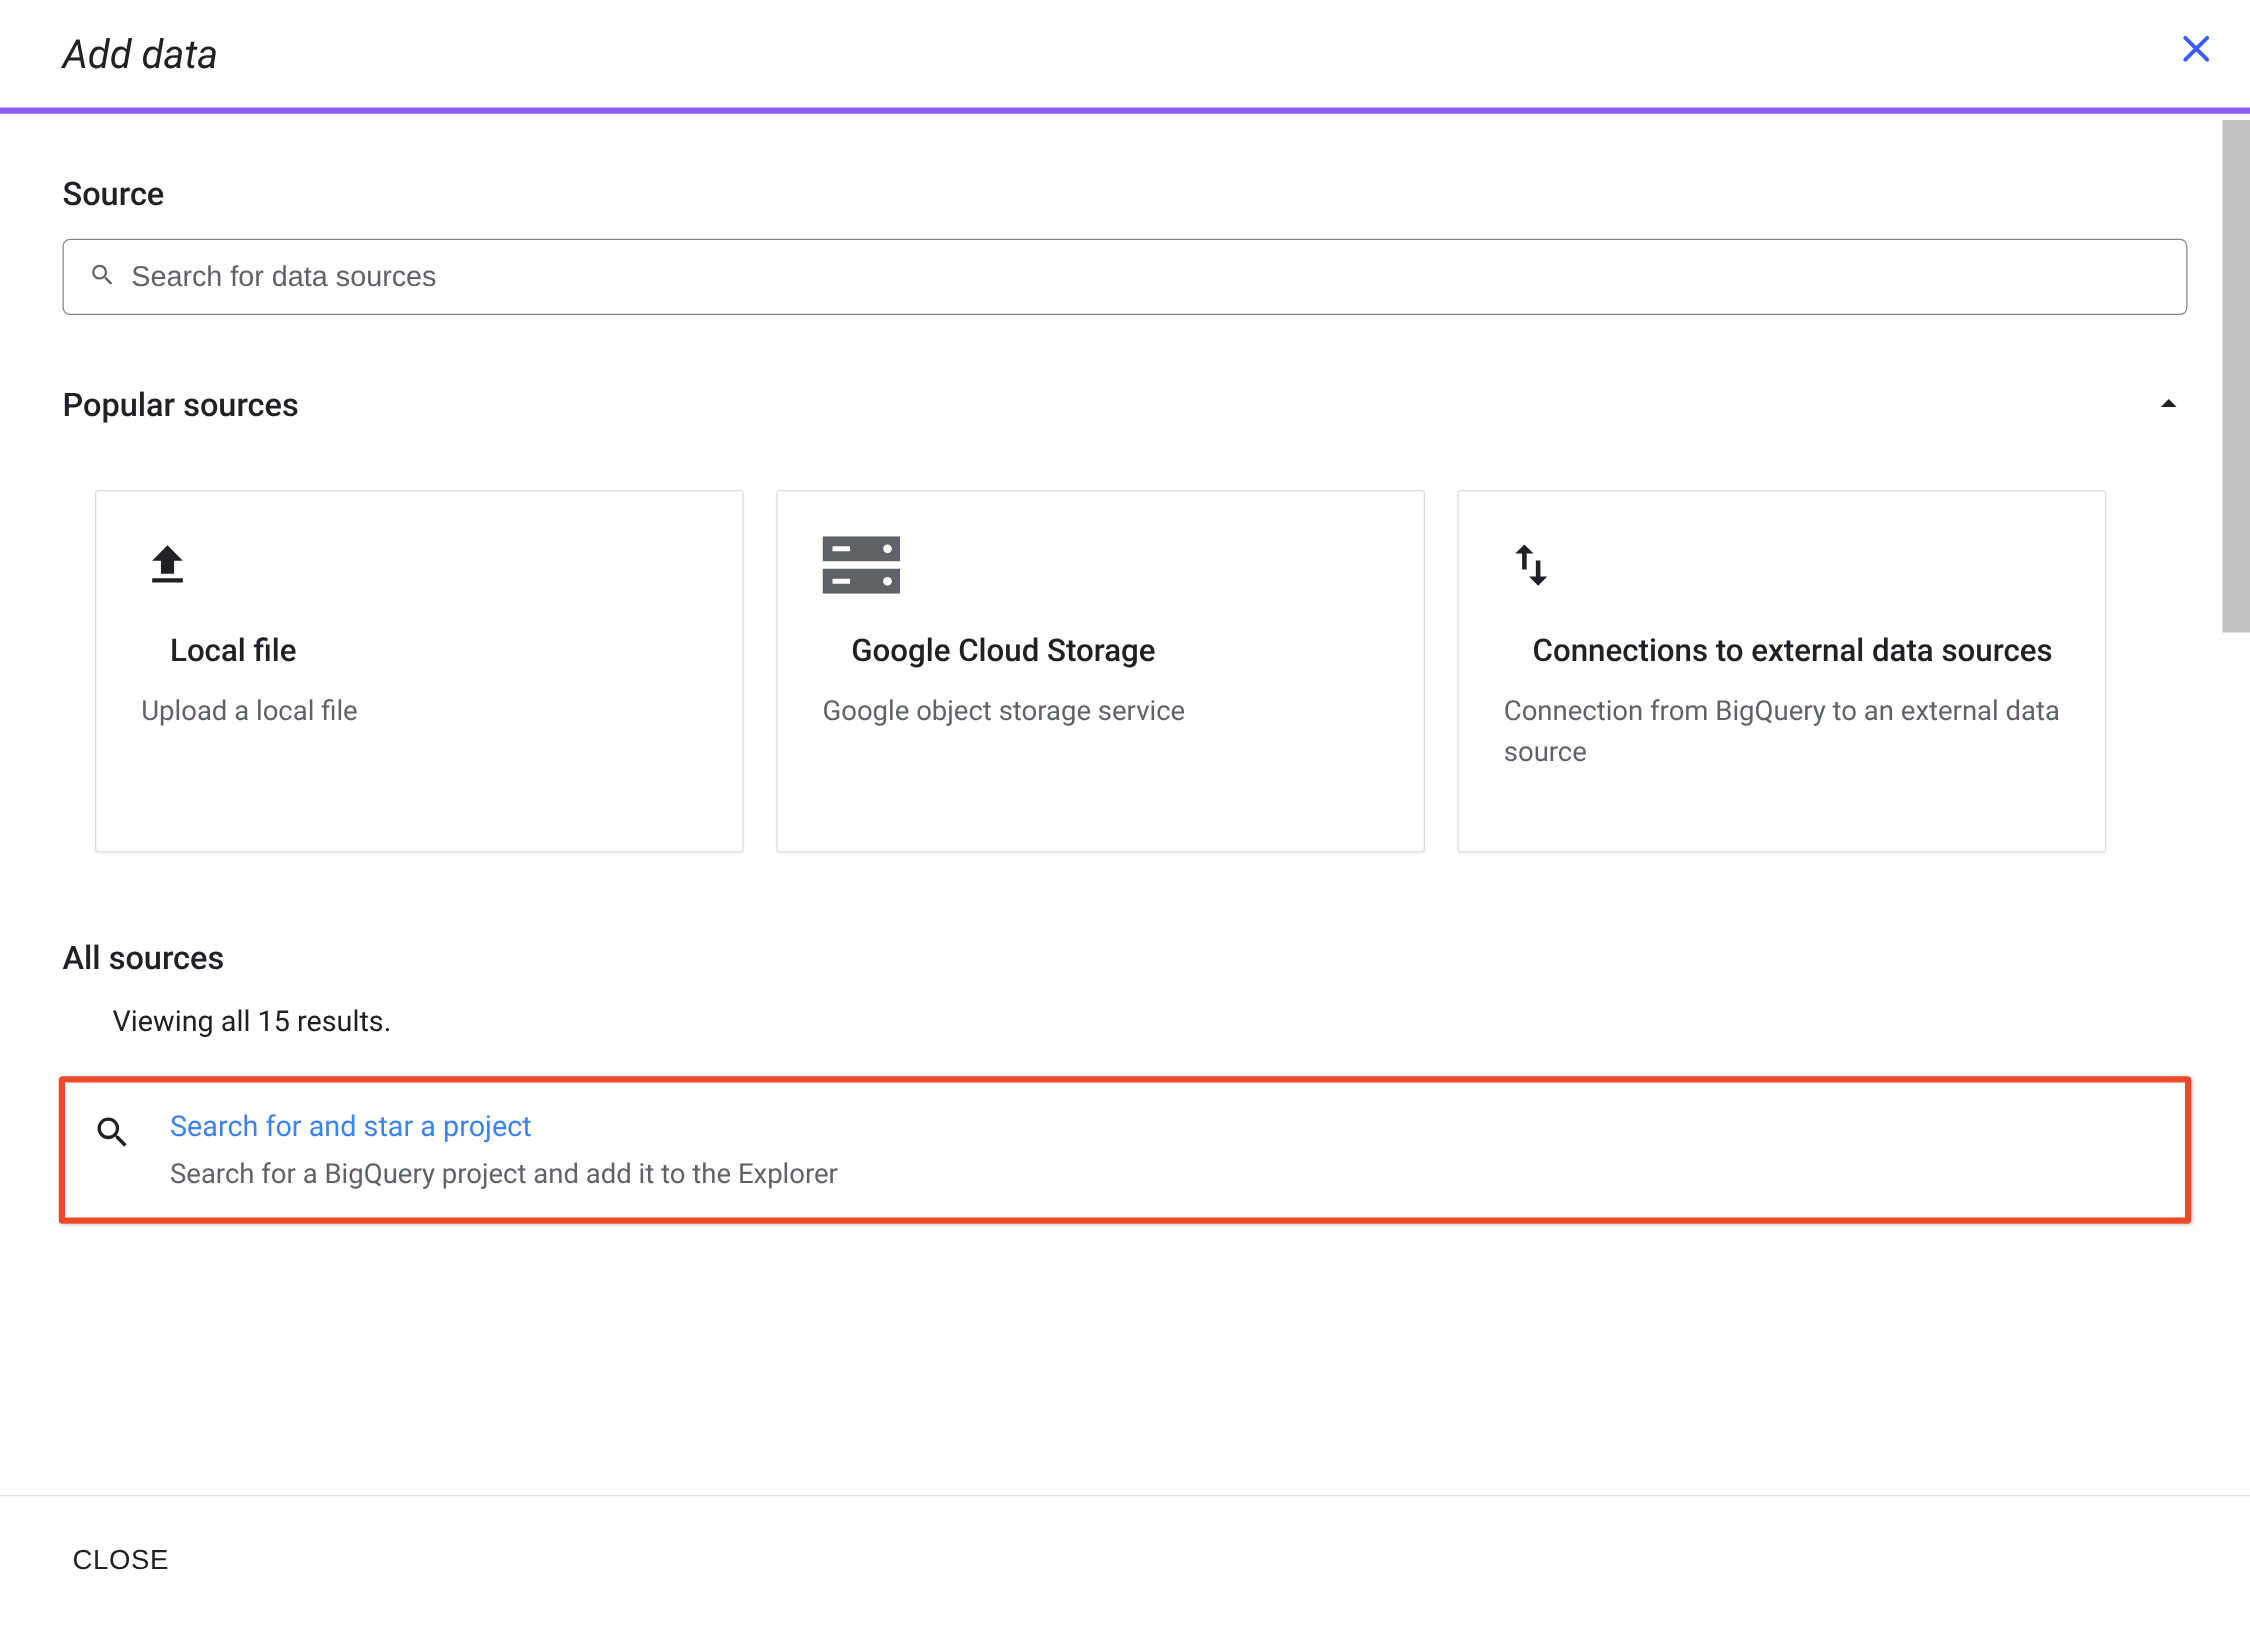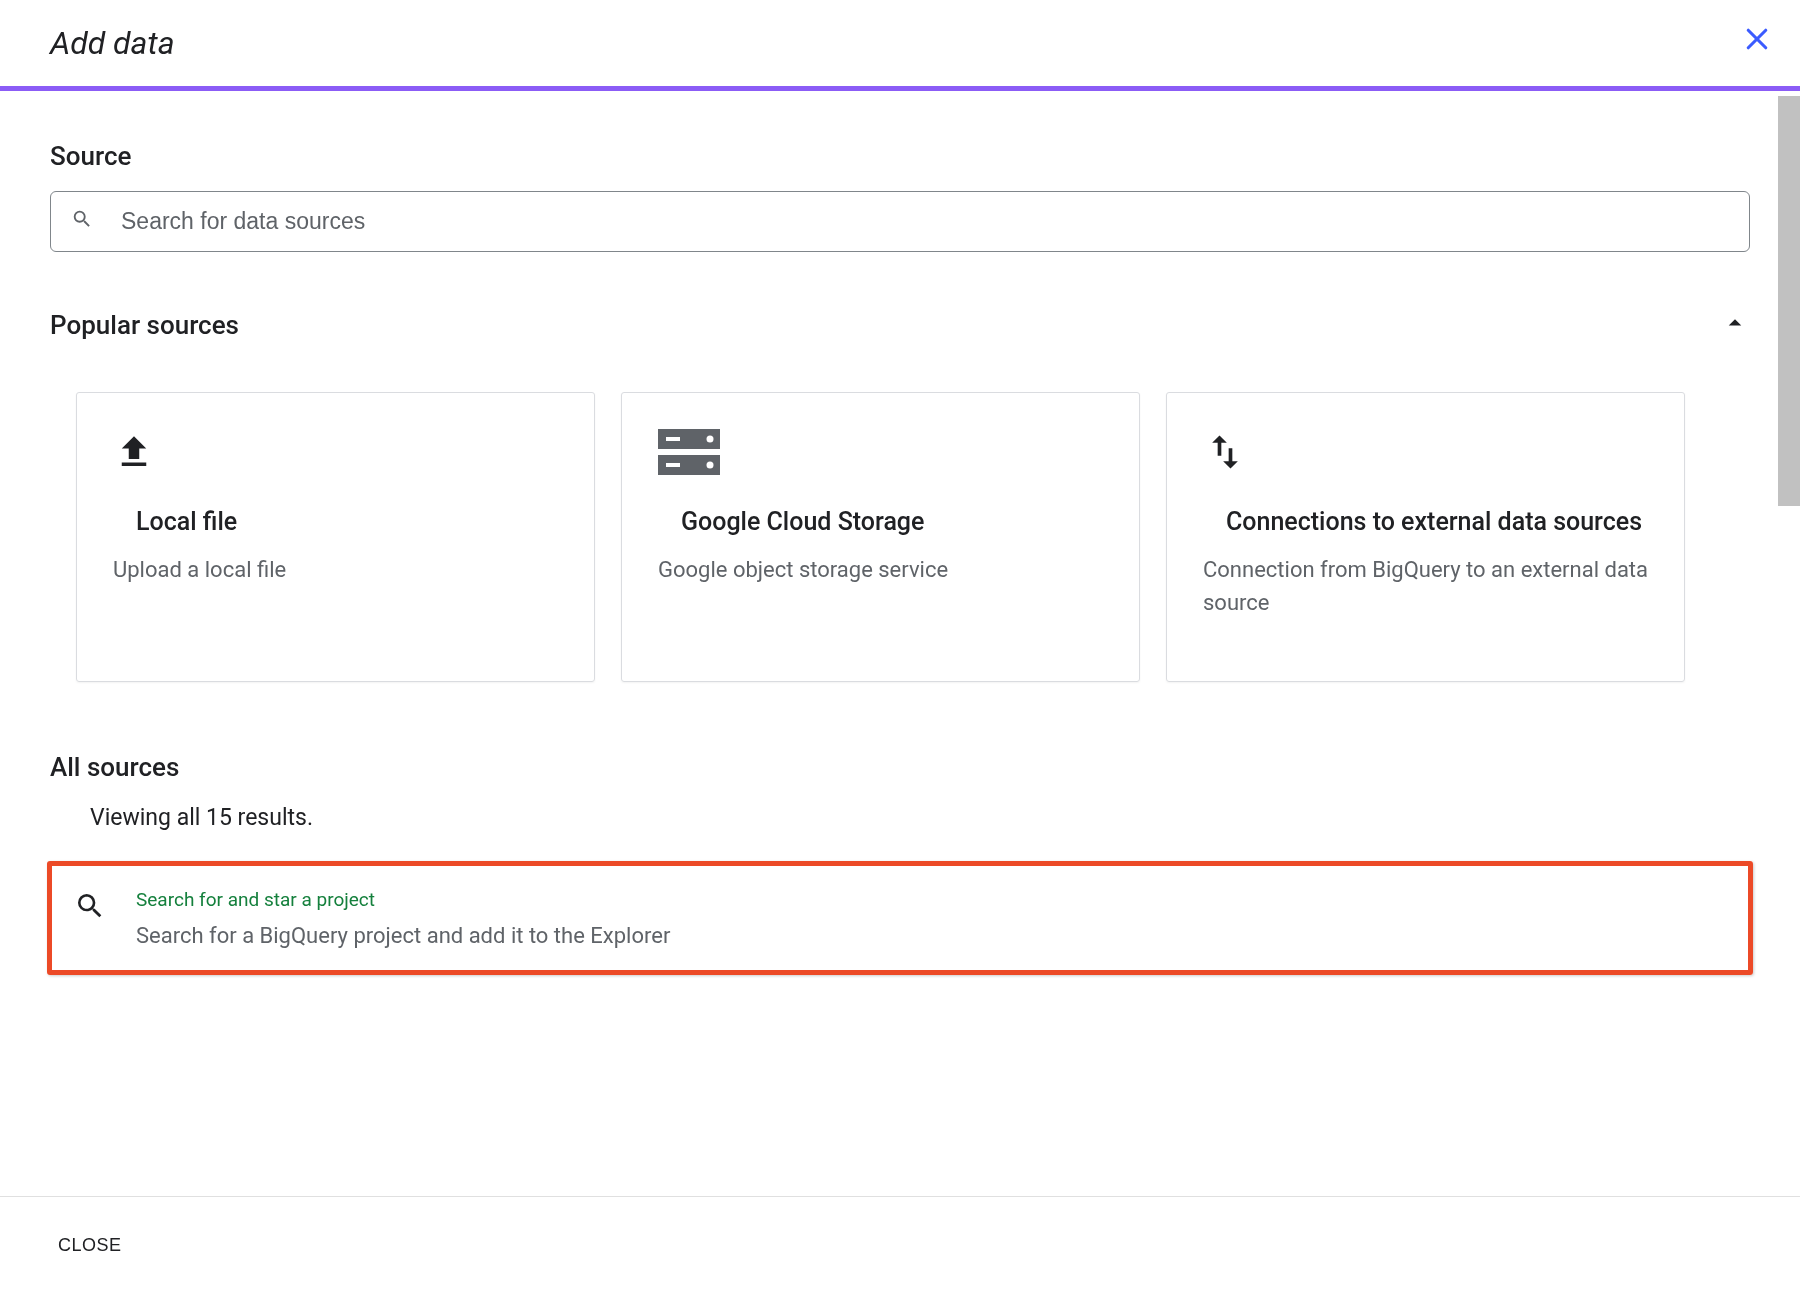--- a/index.html
+++ b/index.html
@@ -37,25 +37,25 @@
   }
   .section-label {
     font-size: 26px;
     font-weight: 500;
     margin-top: 50px;
     margin-bottom: 20px;
     color: #202124;
   }
   .search-box {
     display: flex;
-    align-items: flex-start;
+    align-items: flex-end;
     border: 1px solid #80868b;
     border-radius: 6px;
     padding: 16px 20px;
-    gap: 28px;
+    gap: 12px;
   }
   .search-box input {
     border: none;
     outline: none;
     font-size: 23px;
     width: 100%;
     color: #202124;
   }
   .search-box input::placeholder {
     color: #5f6368;
@@ -128,34 +128,34 @@
     border-radius: 3px;
     margin-left: -3px;
     margin-right: -3px;
     box-shadow: 1px 1px 3px rgba(0,0,0,0.2);
   }
   .list-icon {
     flex-shrink: 0;
     margin-top: 2px;
   }
   .list-title {
-    font-size: 19px;
-    color: #15803d;
+    font-size: 23px;
+    color: #3b82f6;
     margin-bottom: 12px;
   }
   .list-desc {
     font-size: 22px;
     color: #5f6368;
   }
   .footer {
     border-top: 1px solid #e0e0e0;
     padding: 38px 58px;
   }
   .close-btn {
-    font-size: 18px;
+    font-size: 22px;
     font-weight: 500;
     letter-spacing: 0.5px;
     color: #202124;
     cursor: pointer;
     background: none;
     border: none;
   }
   .scrollbar-fake {
     position: absolute;
     right: 0;

